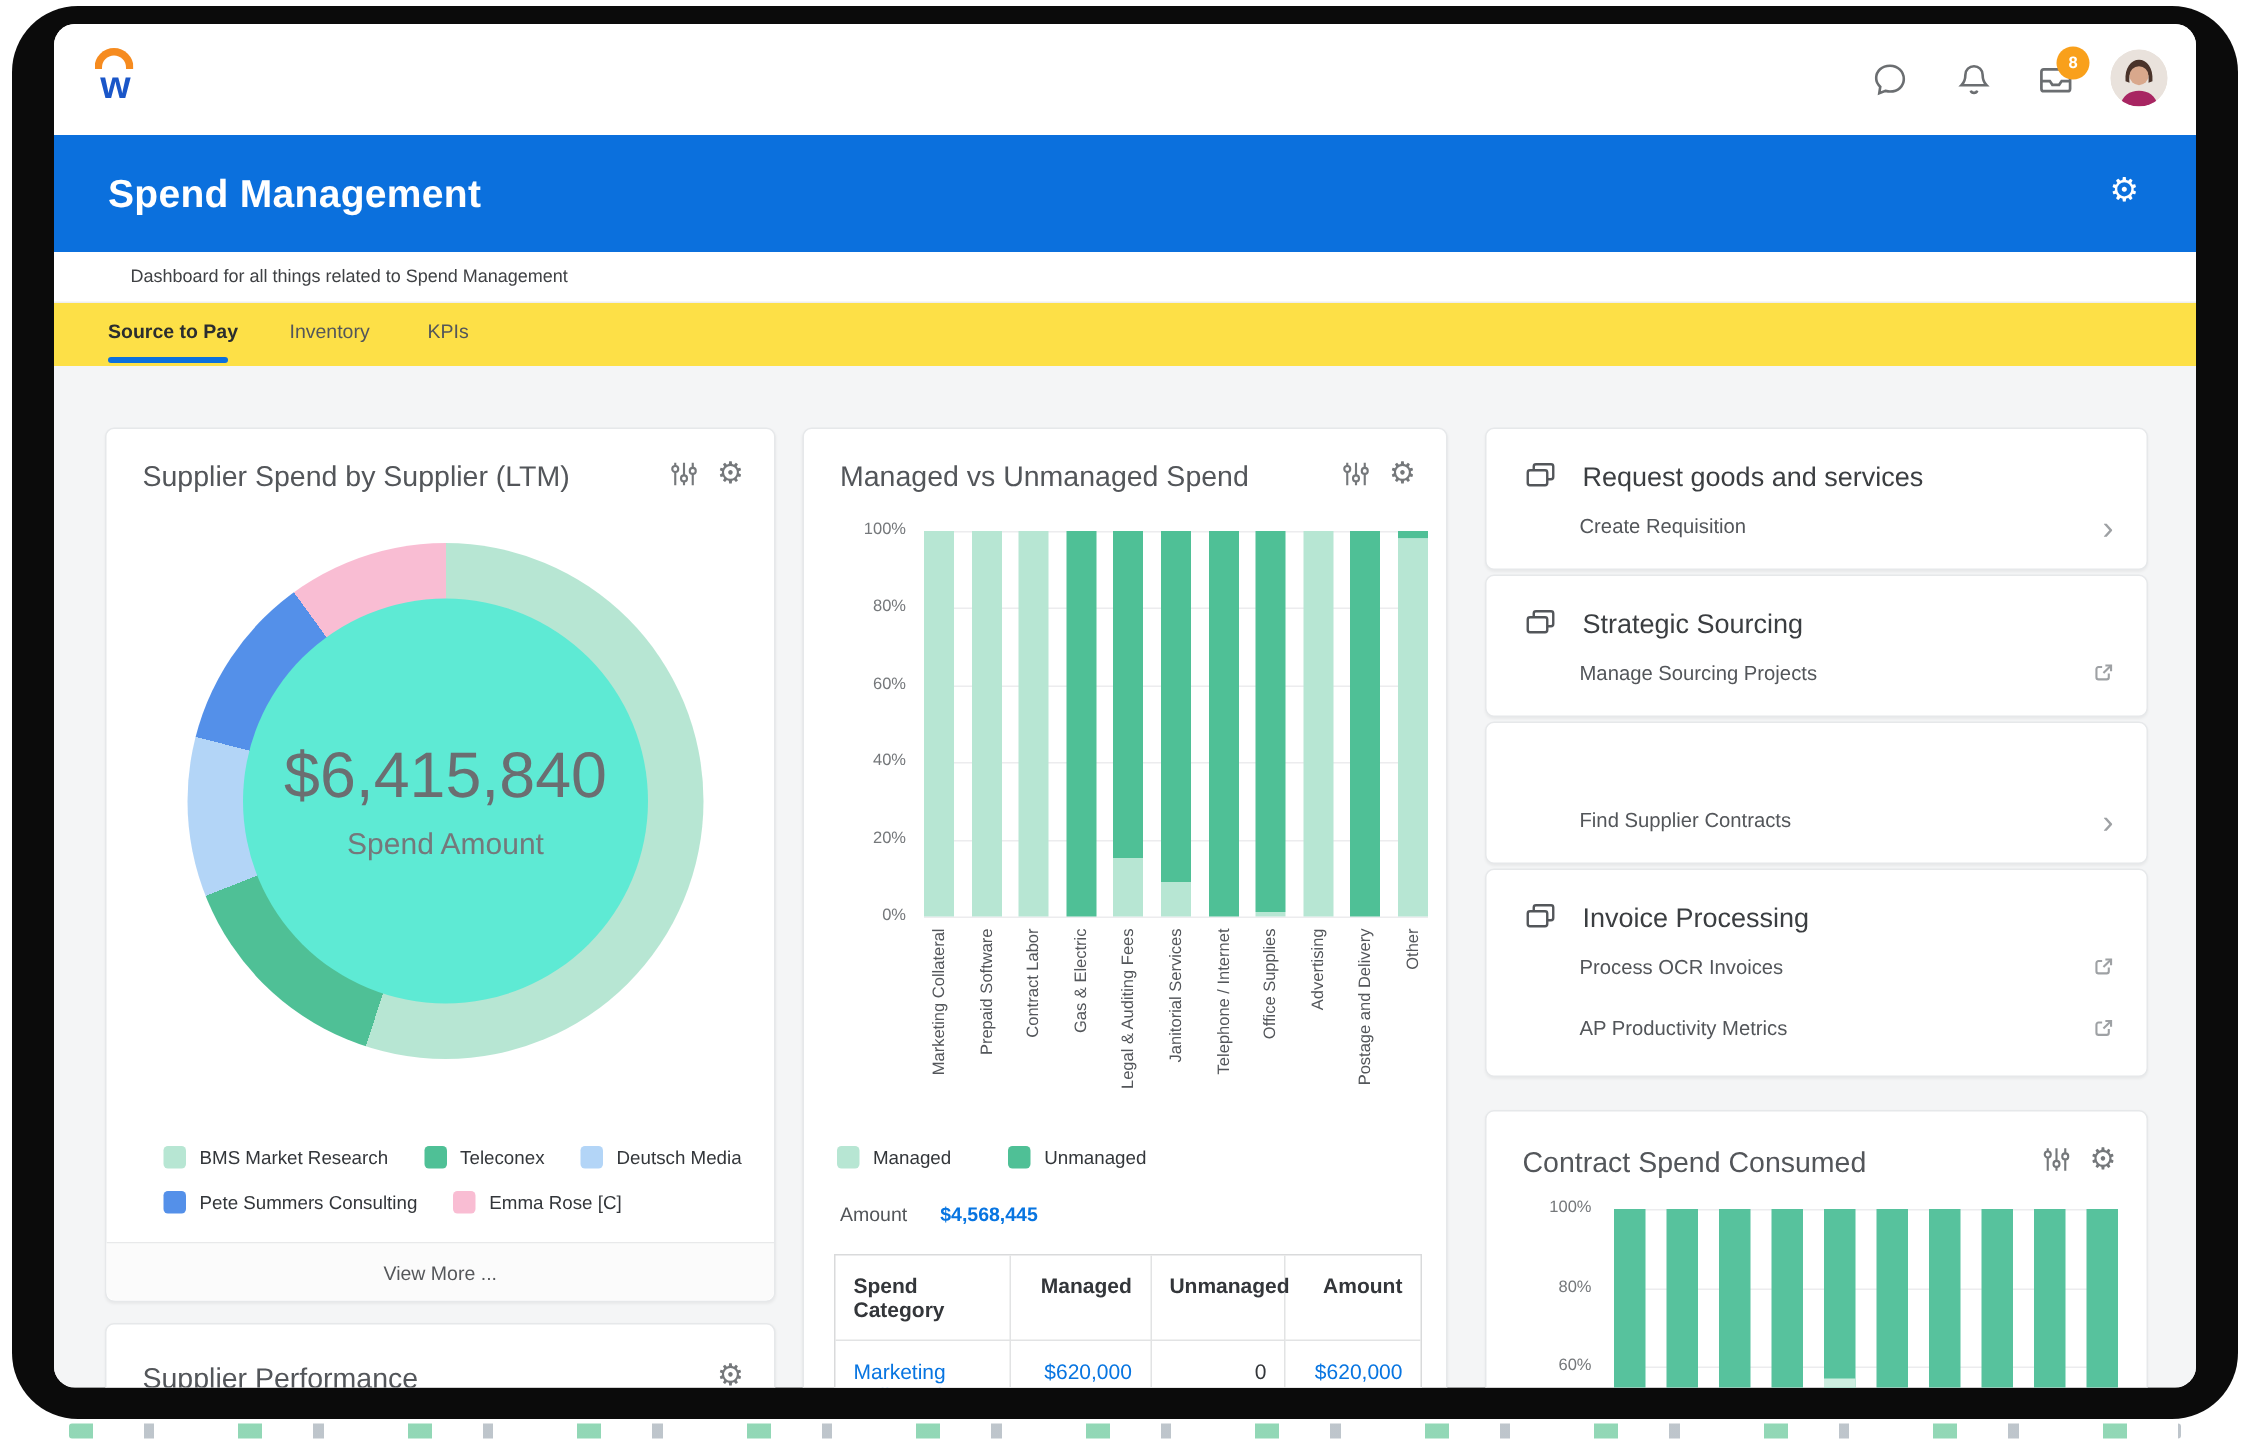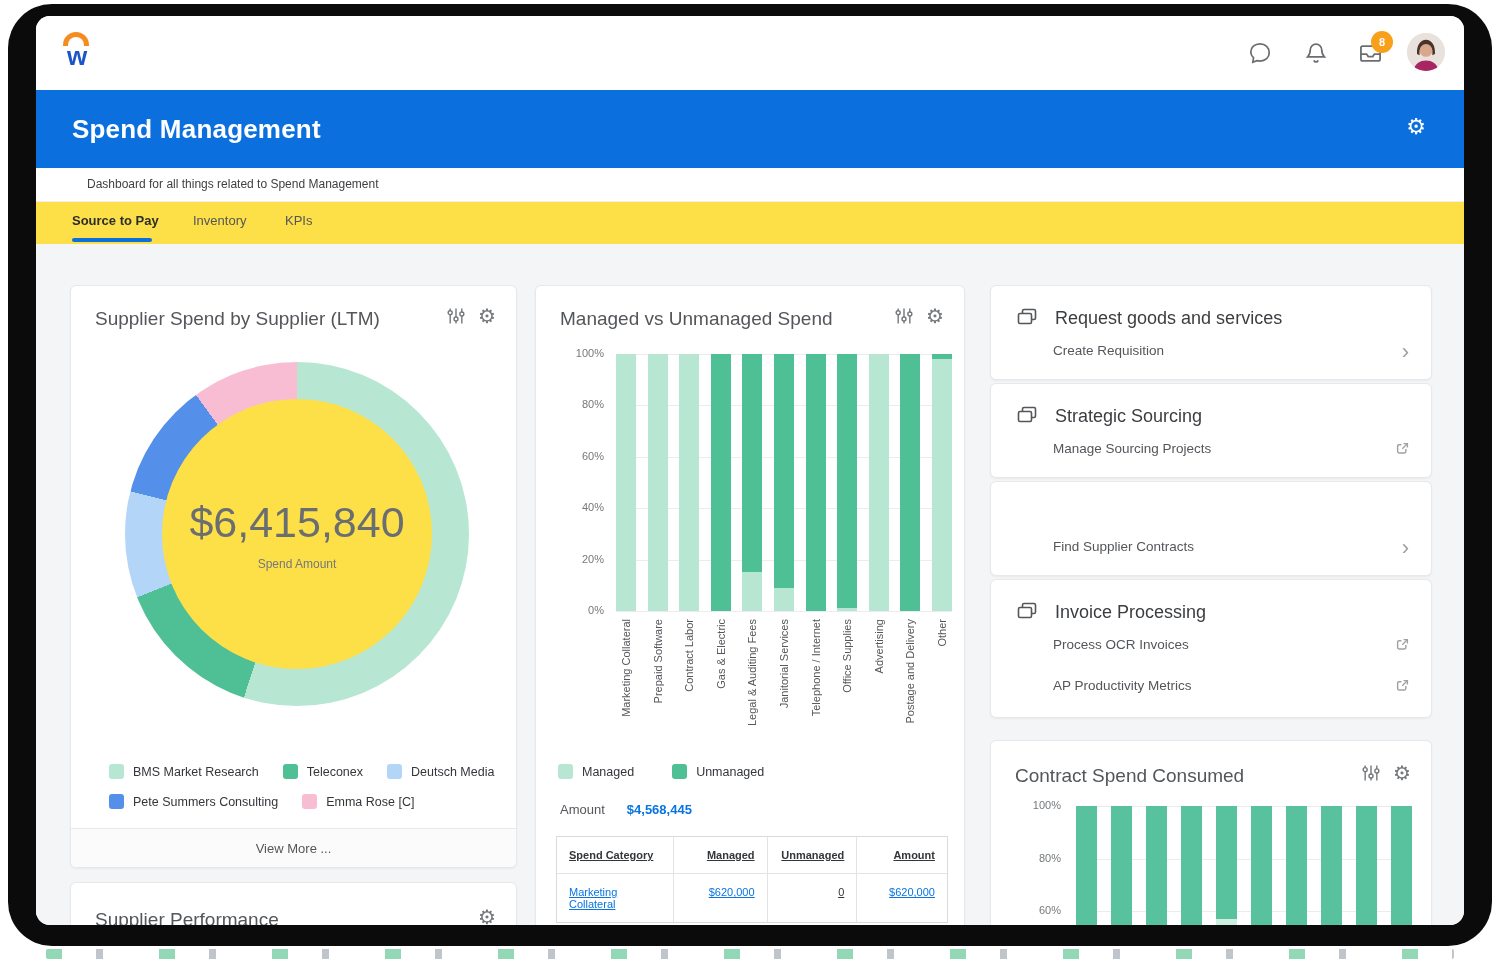--- a/index.html
+++ b/index.html
@@ -40,24 +40,24 @@
 
   .card{position:absolute;background:#fff;border:1px solid #e6e8ea;border-radius:6px;box-shadow:0 1px 2px rgba(0,0,0,.05);
         box-sizing:border-box;}
   .card-title{font-size:19px;color:#53565a;}
   .card-icons{position:absolute;right:20px;top:20px;display:flex;align-items:center;gap:12px;color:#75787b;}
 
   
   #cardA{left:34px;top:41px;width:447px;height:583px;}
   #cardA .card-title{position:absolute;left:24px;top:22px;}
   #donut{position:absolute;left:54px;top:76px;width:344px;height:344px;border-radius:50%;}
-  #donut-hole{position:absolute;left:91px;top:113px;width:270px;height:270px;border-radius:50%;background:#fde047;
+  #donut-hole{position:absolute;left:91px;top:113px;width:270px;height:270px;border-radius:50%;background:#5eead4;
               display:flex;flex-direction:column;align-items:center;justify-content:center;}
   #donut-hole .val{font-size:43px;color:#6b6e71;}
-  #donut-hole .lab{font-size:12px;color:#75787b;margin-top:10px;text-align:right;}
+  #donut-hole .lab{font-size:20px;color:#75787b;margin-top:10px;text-align:right;}
   .legend-row{position:absolute;left:38px;display:flex;gap:24px;}
   .legend-item{display:flex;align-items:center;gap:9px;font-size:12.5px;color:#33363a;white-space:nowrap;}
   .swatch{width:15px;height:15px;border-radius:3px;flex:0 0 auto;}
   #cardA .footer{position:absolute;left:0;bottom:0;width:100%;height:38px;border-top:1px solid #e8e9ea;background:#fbfbfb;
                  display:flex;align-items:center;justify-content:center;font-size:13px;color:#55575a;cursor:pointer;
                  border-radius:0 0 6px 6px;}
 
   
   #cardA2{left:34px;top:638px;width:447px;height:90px;}
   #cardA2 .card-title{position:absolute;left:24px;top:26px;}
@@ -75,21 +75,21 @@
   .seg{width:100%;}
   #mxlabels{position:absolute;left:80px;top:333px;width:336px;height:130px;display:flex;justify-content:space-between;}
   .xslot{width:20px;display:flex;justify-content:center;align-items:flex-start;}
   .vtext{writing-mode:vertical-rl;transform:rotate(180deg);font-size:11px;color:#53565a;line-height:1.1;white-space:nowrap;}
   #mlegend{position:absolute;left:22px;top:478px;display:flex;gap:38px;}
   #amount-row{position:absolute;left:24px;top:516px;display:flex;gap:22px;align-items:center;}
   #amount-row .alabel{font-size:13px;color:#53565a;}
   #amount-row .avalue{font-size:13px;font-weight:700;color:#0875e1;cursor:pointer;}
   #mtable{position:absolute;left:20px;top:550px;width:390px;border:1px solid #d9dadb;background:#fff;}
   .trow{display:grid;grid-template-columns:30% 24% 23% 23%;}
-  .tcell{border-right:1px solid #e2e3e4;padding:12px 12px;font-size:11px;color:#33363a;box-sizing:border-box;text-decoration:underline;}
+  .tcell{border-right:1px solid #e2e3e4;padding:12px 12px;font-size:14px;color:#33363a;box-sizing:border-box;}
   .tcell:last-child{border-right:none;}
   .thead .tcell{font-weight:700;border-bottom:1px solid #e2e3e4;}
   .num{text-align:right;}
   .linktext{color:#0875e1;cursor:pointer;}
 
   
   .action-card{position:absolute;left:954px;width:442px;background:#fff;border:1px solid #e6e8ea;border-radius:6px;
                box-shadow:0 1px 2px rgba(0,0,0,.05);box-sizing:border-box;}
   .ac-title-row{position:absolute;left:24px;top:20px;display:flex;align-items:center;gap:16px;}
   .ac-title{font-size:18px;color:#3b3e41;}

